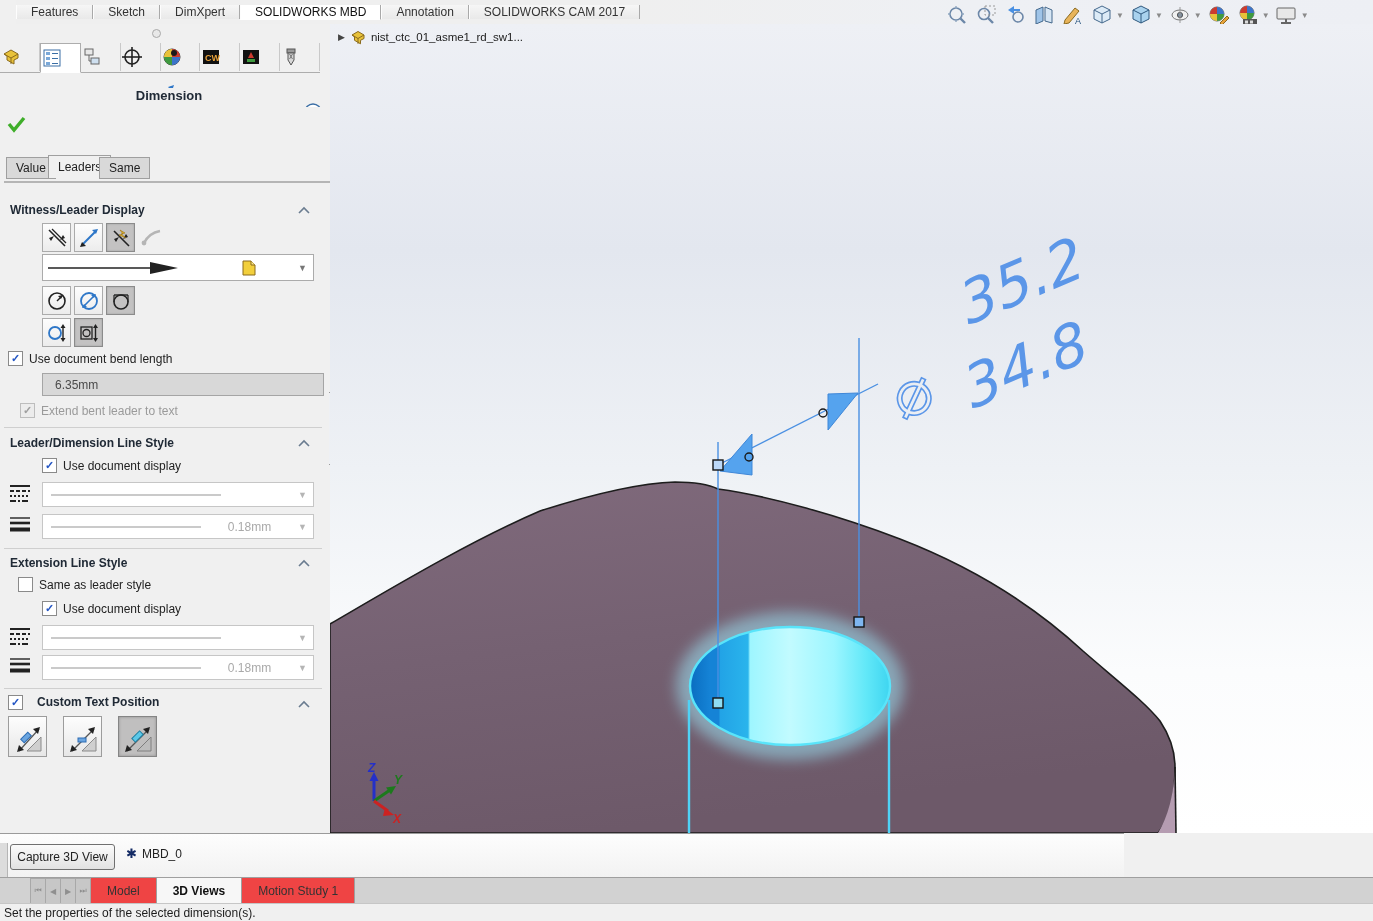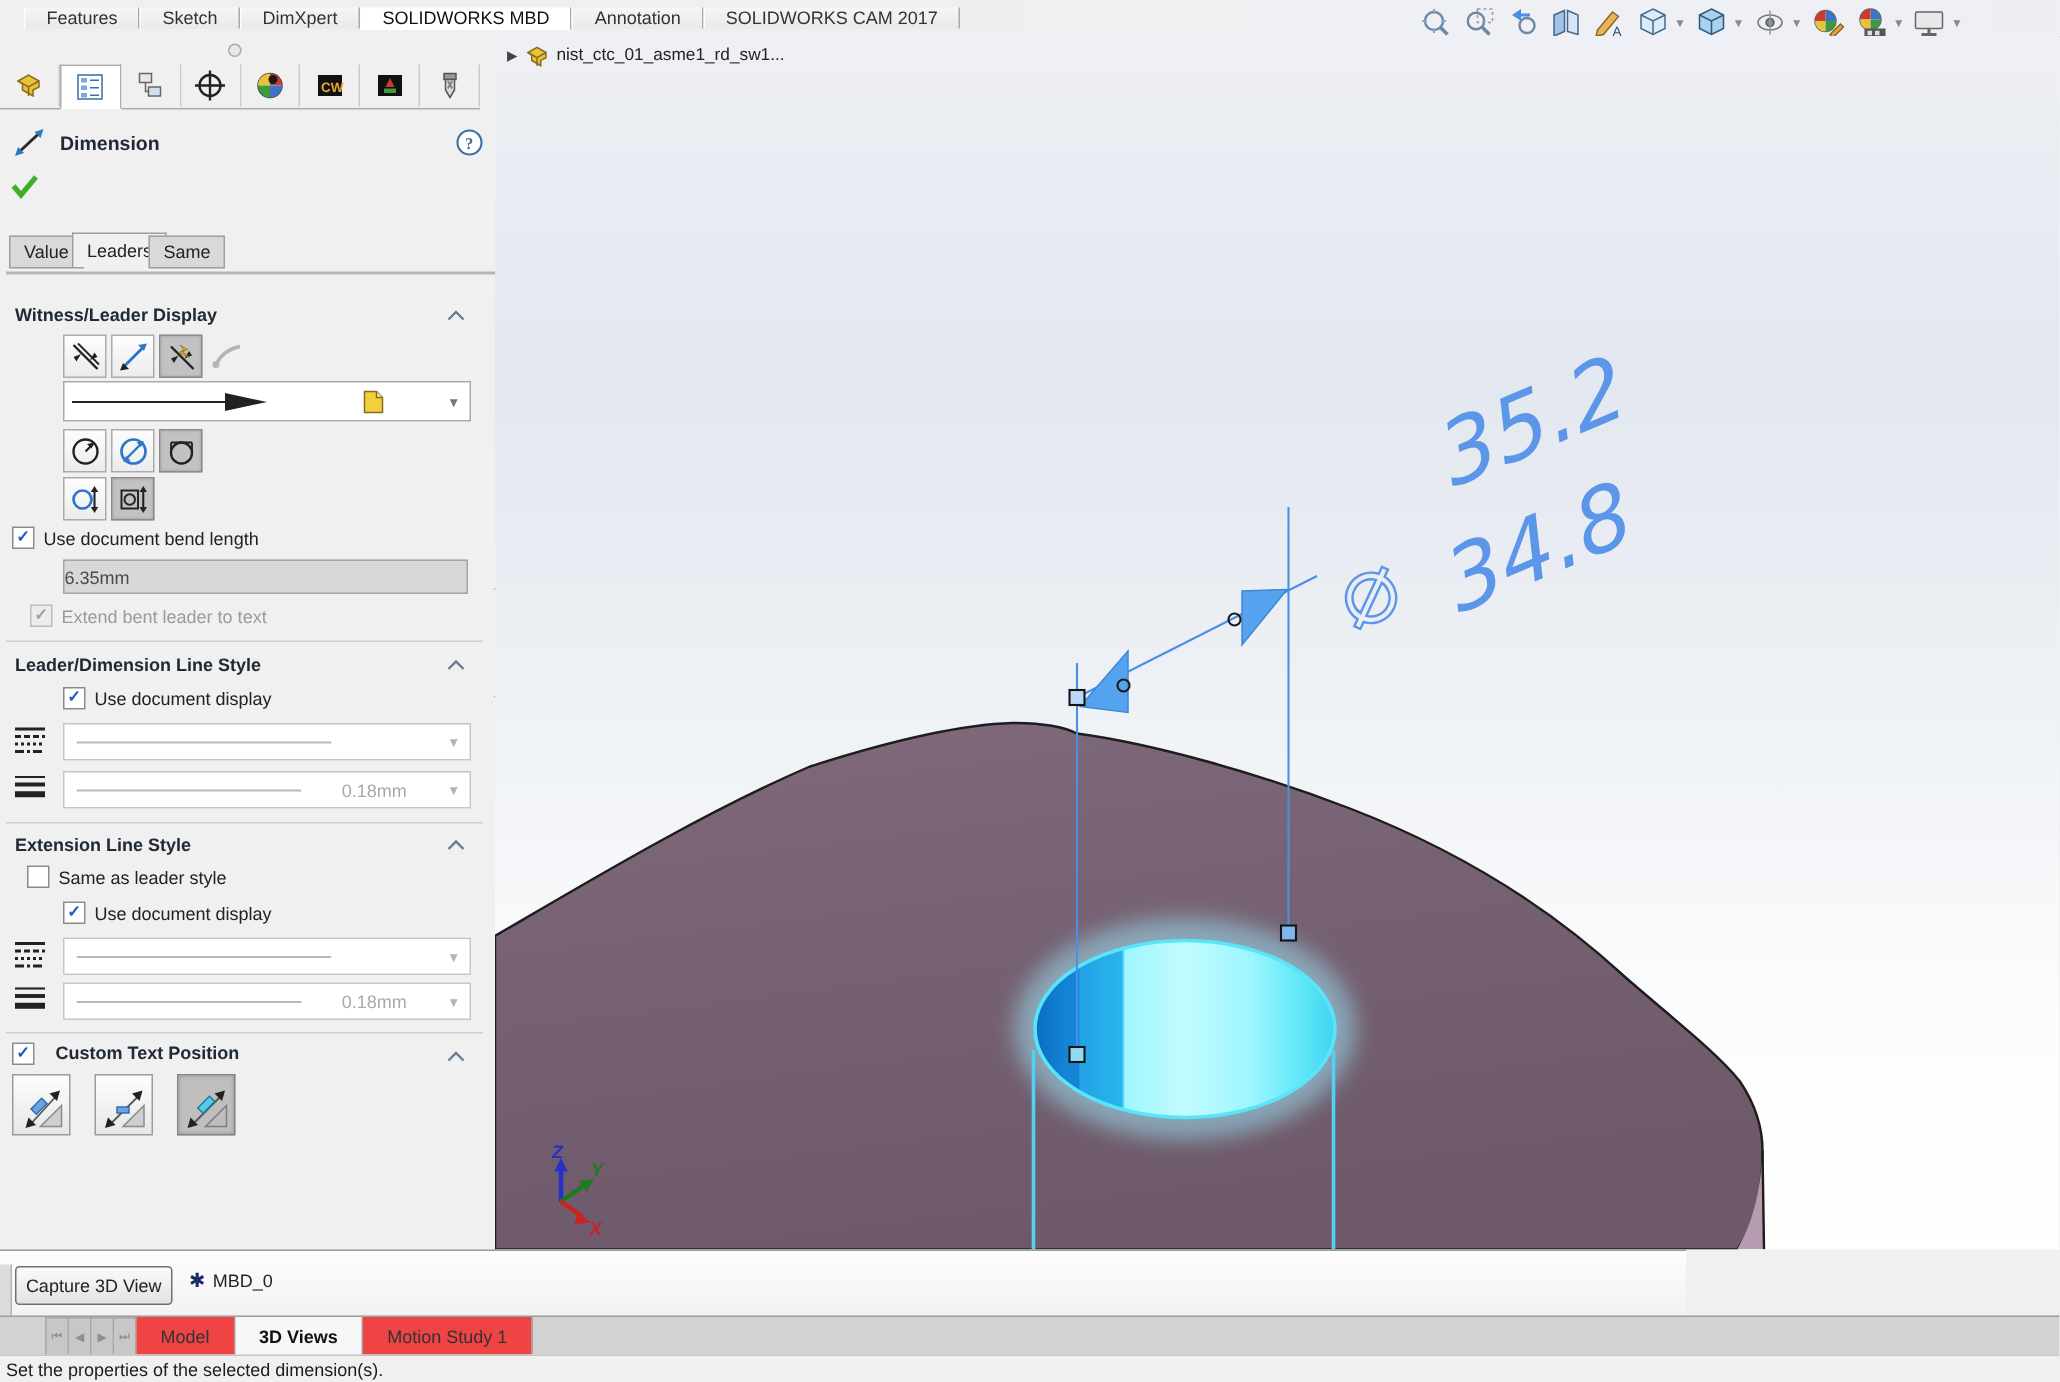--- a/index.html
+++ b/index.html
@@ -15,21 +15,21 @@
   #headsup{left:944px;top:2px;height:26px;display:flex;align-items:center;gap:3px;}
   .hico{width:26px;height:24px;display:flex;align-items:center;justify-content:center;border-radius:2px;}
   .hcaret{color:#8a8a8a;font-size:8px;margin:0 1px 0 -2px;}
   
   #cmdstrip{left:0;top:24px;width:330px;height:19px;background:#f0f0f0;}
   #cmdstrip .grip{position:absolute;left:152px;top:5px;width:7px;height:7px;border-radius:50%;
        background:#e8e8e8;border:1px solid #a9a9a9;}
   
   #panel{left:0;top:43px;width:330px;height:790px;background:#f0f0f0;border-right:1px solid #9a9a9a;}
   #ptabs{position:absolute;left:0;top:0;width:320px;height:29px;display:flex;border-bottom:1px solid #adadad;}
-  .ptab{width:39px;height:28px;display:flex;align-items:center;justify-content:center;background:#f0f0f0;
+  .ptab{width:39px;height:28px;display:flex;align-items:center;justify-content:flex-start;background:#f0f0f0;
         border-right:1px solid #c9c9c9;}
   .ptab.active{background:#fff;border:1px solid #adadad;border-bottom:1px solid #fff;}
   .sect-h{font-weight:bold;color:#202a36;font-size:12px;}
   .chev{position:absolute;right:12px;top:3px;width:12px;height:8px;}
   .hr{position:absolute;left:4px;width:318px;border-top:1px solid #cfcfcf;}
   .mini{width:27px;height:27px;border:1px solid #ababab;background:linear-gradient(#fdfdfd,#ececec);
         display:flex;align-items:center;justify-content:center;margin-right:3px;}
   .mini.pressed{background:#c3c2c2;border:1px solid #8b8b8b;box-shadow:inset 0 0 2px #9b9b9b;}
   .combo{position:absolute;left:42px;width:270px;height:23px;background:#fff;border:1px solid #ababab;
          display:flex;align-items:center;}
@@ -37,21 +37,21 @@
   .combo .caret{margin-left:auto;margin-right:6px;color:#777;font-size:9px;}
   .combo.disabled .caret{color:#b5b5b5;}
   .combo .thick-val{margin-left:auto;color:#a9a9a9;font-size:12px;}
   .cb{position:absolute;display:flex;align-items:center;gap:6px;color:#222;}
   .cbx{width:13px;height:13px;background:#fff;border:1px solid #8a8a8a;display:flex;align-items:center;justify-content:center;
        font-size:11px;line-height:11px;color:#2456c4;font-weight:bold;}
   .cbx.on::after{content:"✓";}
   .cb.dis{color:#9a9a9a;}
   .cb.dis .cbx{background:#ececec;border-color:#bdbdbd;color:#9f9f9f;}
   .fieldbox{position:absolute;left:42px;width:268px;height:21px;background:#d8d8d8;border:1px solid #a5a5a5;
-            color:#4a4a4a;display:flex;align-items:center;padding-left:0;}
+            color:#4a4a4a;display:flex;align-items:center;padding-left:12px;}
   .rowicon{position:absolute;left:8px;width:24px;height:22px;}
   .bigbtn{width:37px;height:39px;border:1px solid #9c9c9c;background:linear-gradient(#fdfdfd,#e7e7e7);
           display:flex;align-items:center;justify-content:center;margin-right:16px;}
   .bigbtn.pressed{background:#c0bfbf;border:1px solid #858585;box-shadow:inset 0 0 3px #909090;}
   #splitter-tab{left:329px;top:392px;width:11px;height:71px;background:#eef0f4;border:1px solid #9a9a9a;border-left:none;
      border-radius:0 4px 4px 0;}
   #splitter-tab .grip{position:absolute;left:2px;top:17px;width:6px;height:6px;border-radius:50%;background:#e6e6e6;border:1px solid #9f9f9f;}
   
   #viewport{left:330px;top:24px;width:1043px;height:809px;
      background:linear-gradient(180deg,#eef0f5 0%,#e3e7ef 28%,#eef1f5 55%,#fbfcfd 80%,#ffffff 100%);overflow:hidden;}
@@ -240,21 +240,21 @@
     <span class="ptab">
       <svg width="22" height="22">
           <rect x="7" y="3" width="8" height="4" fill="#9a9a9a" stroke="#555"></rect>
           <path d="M8 7 h6 v7 l-3 5 -3 -5z" fill="#d8d8d8" stroke="#555"></path>
           <line x1="9.5" y1="8" x2="12.5" y2="13" stroke="#777"></line>
           <line x1="12.5" y1="8" x2="9.5" y2="13" stroke="#777"></line>
         </svg>
       </span>
   </div>
 
-  <div class="abs" style="left:8px;top:40px;width:314px;height:24px;display:flex;align-items:center;">
+  <div class="abs" style="left:8px;top:40px;width:314px;height:24px;display:flex;align-items:center;flex-direction:column;">
     <svg width="24" height="22">
         <line x1="4" y1="18" x2="19" y2="4" stroke="#2a2a2a" stroke-width="2"></line>
         <path d="M2 20 l6 -2 -4 -4z" fill="#2e77c8"></path>
         <path d="M21 2 l-6 2 4 4z" fill="#2e77c8"></path>
       </svg>
     <span class="sect-h" style="margin-left:8px;font-size:13px;">Dimension</span>
     <svg width="18" height="18" style="margin-left:auto;">
         <circle cx="9" cy="9" r="8" fill="#fff" stroke="#3a6ea5" stroke-width="1.4"></circle>
         <text x="6" y="13" font-size="11" fill="#3a6ea5" font-weight="bold" font-family="Liberation Serif,serif">?</text>
       </svg>

